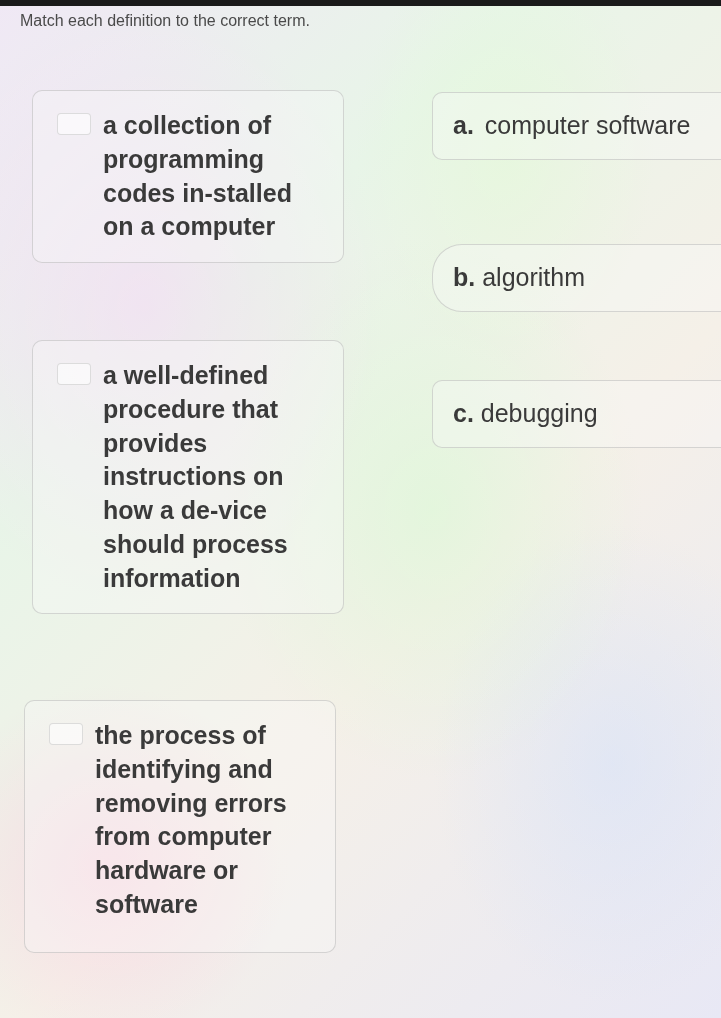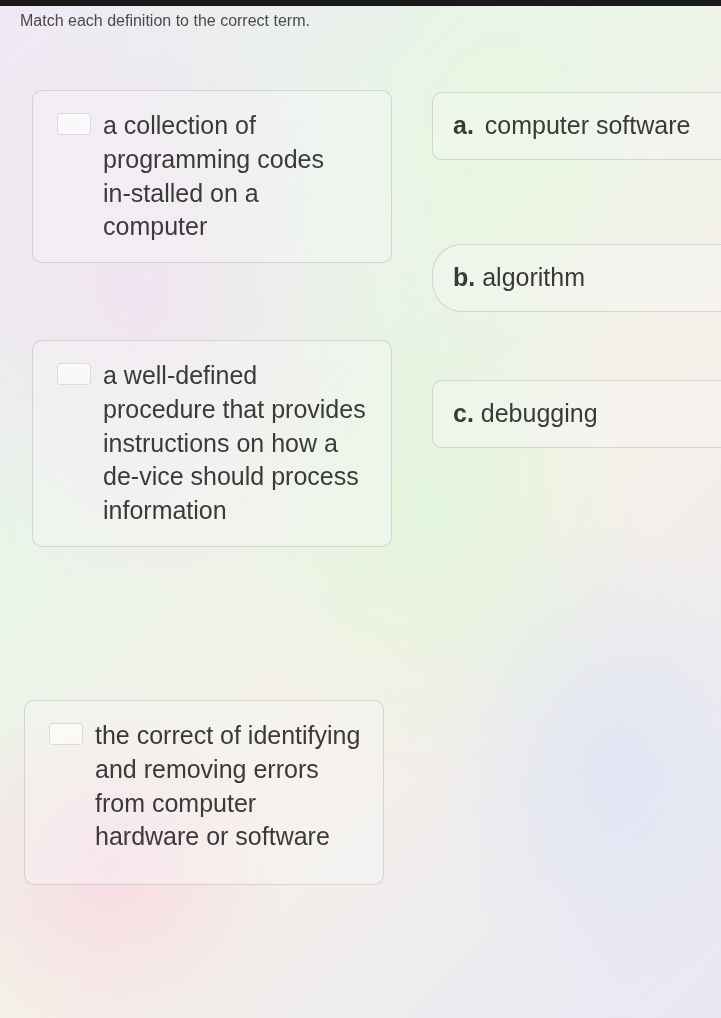--- a/index.html
+++ b/index.html
@@ -31,25 +31,25 @@
     font-weight: 400;
   }
   .card {
     position: absolute;
     background: rgba(250,250,250,0.35);
     border: 1px solid rgba(180,180,180,0.5);
     border-radius: 10px;
     padding: 18px 22px 18px 24px;
   }
   .def-card {
-    width: 360px;
+    width: 312px;
     font-size: 25px;
     line-height: 1.35;
     color: #3a3a3a;
-    font-weight: 400;
+    font-weight: 700;
   }
   .def-card .handle {
     display: inline-block;
     width: 34px;
     height: 22px;
     background: rgba(255,255,255,0.6);
     border: 1px solid rgba(200,200,200,0.6);
     border-radius: 4px;
     vertical-align: top;
     margin-right: 8px;
@@ -86,21 +86,21 @@
   <span class="text">a collection of programming codes in‑stalled on a computer</span>
 </div>
 
 <div id="def2" class="card def-card">
   <span class="handle"></span>
   <span class="text">a well-defined procedure that provides instructions on how a de‑vice should process information</span>
 </div>
 
 <div id="def3" class="card def-card">
   <span class="handle"></span>
-  <span class="text">the correct of identifying and removing errors from computer hardware or software</span>
+  <span class="text">the process of identifying and removing errors from computer hardware or software</span>
 </div>
 
 <div id="term1" class="card term-card">
   <span class="letter">a.</span>
   <span class="term-multiline">computer software</span>
 </div>
 
 <div id="term2" class="card term-card">
   <span class="letter">b.</span>
   <span class="term-text">algorithm</span>

